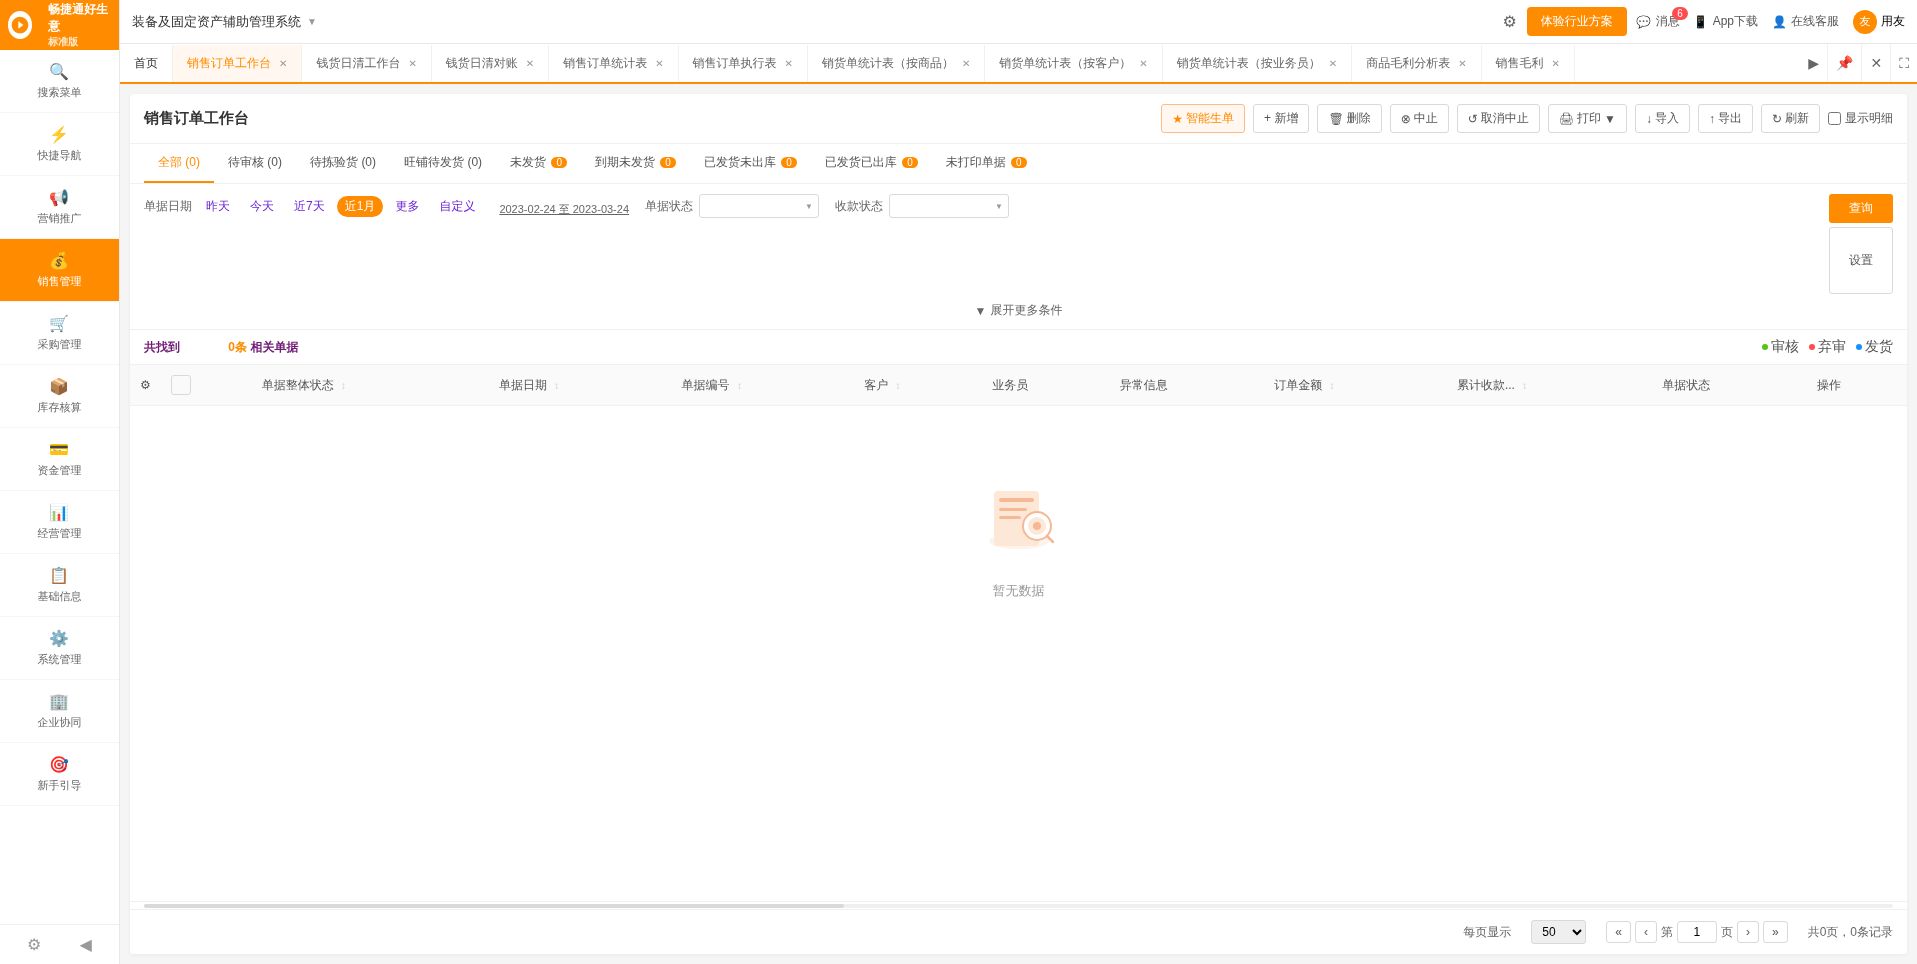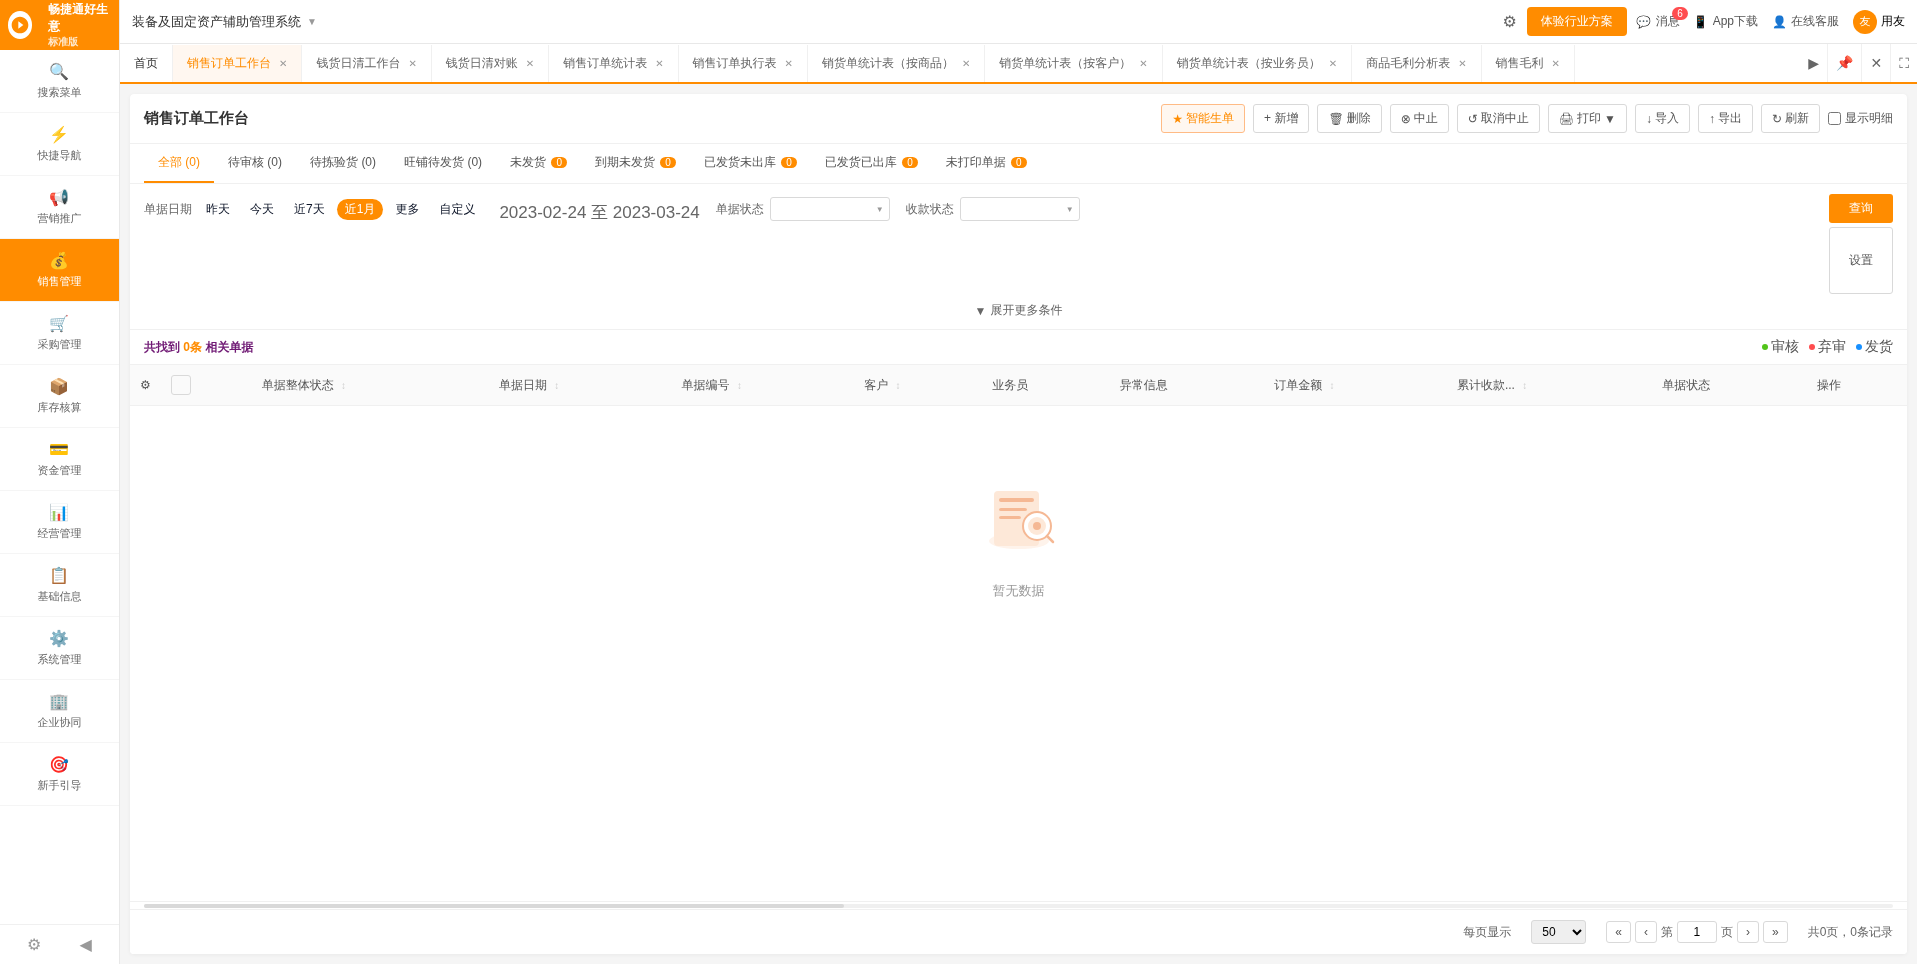--- a/index.html
+++ b/index.html
@@ -57,23 +57,23 @@
     .sub-tab { padding: 10px 14px; cursor: pointer; color: #555; font-size: 12px; border-bottom: 2px solid transparent; white-space: nowrap; }
     .sub-tab.active { color: #ff8c00; border-bottom-color: #ff8c00; }
     .sub-tab-badge { background: #ff4d4f; color: white; border-radius: 10px; padding: 0 5px; font-size: 10px; margin-left: 2px; }
     .sub-tab-badge.orange { background: #ff8c00; }
 
     
     .filter-area { background: white; padding: 10px 14px; border-bottom: 1px solid #f0f0f0; }
     .filter-item { display: flex; align-items: center; gap: 6px; }
     .filter-label { color: #666; font-size: 12px; white-space: nowrap; }
     .filter-date-options { display: flex; align-items: center; gap: 4px; }
-    .date-opt { padding: 2px 8px; cursor: pointer; color: #0f172a; font-size: 12px; border-radius: 3px; }
+    .date-opt { padding: 2px 8px; cursor: pointer; color: #6d28d9; font-size: 12px; border-radius: 3px; }
     .date-opt.active { background: #ff8c00; color: white; border-radius: 12px; }
-    .date-range { color: #666; font-size: 17px; margin-top: 7px; }
+    .date-range { color: #666; font-size: 11px; margin-top: 7px; text-decoration: underline; }
     .filter-select { border: 1px solid #d9d9d9; border-radius: 3px; padding: 4px 24px 4px 8px; font-size: 12px; color: #555; background: white; cursor: pointer; appearance: none; min-width: 120px; }
     .filter-select-wrap { position: relative; }
     .filter-select-wrap::after { content: '▼'; position: absolute; right: 6px; top: 50%; transform: translateY(-50%); font-size: 8px; color: #999; pointer-events: none; }
     .expand-btn { display: flex; align-items: center; gap: 4px; color: #666; cursor: pointer; font-size: 12px; }
     .query-btn { background: #ff8c00; color: white; border: none; border-radius: 3px; padding: 6px 20px; cursor: pointer; font-size: 12px; }
     .settings-btn { background: white; color: #555; border: 1px solid #d9d9d9; border-radius: 3px; padding: 24px 14px; cursor: pointer; font-size: 12px; }
     .filter-right-actions { display: flex; flex-direction: column; gap: 4px; margin-left: auto; }
     .filter-main { display: flex; align-items: flex-start; gap: 16px; }
     .filter-fields { flex: 1; display: flex; align-items: center; gap: 16px; flex-wrap: wrap; }
     .filter-expand-row { margin-top: 8px; display: flex; justify-content: center; }
@@ -403,21 +403,21 @@
             <span>▼</span>
             <span>展开更多条件</span>
           </div>
         </div>
       </div>
 
       <div class="table-area">
         <div class="table-toolbar">
           <div class="table-count">
             <span>共找到</span>
-            <span style="color:#ff8c00;font-weight:bold;">0条</span>
+            <span style="color:#ff8c00;font-weight:bold;margin-left:45px;">0条</span>
             <span>相关单据</span>
           </div>
           <div class="table-toolbar-actions">
             <div class="toolbar-action audit">
               <span class="dot"></span>
               <span>审核</span>
             </div>
             <div class="toolbar-action cancel">
               <span class="dot"></span>
               <span>弃审</span>

